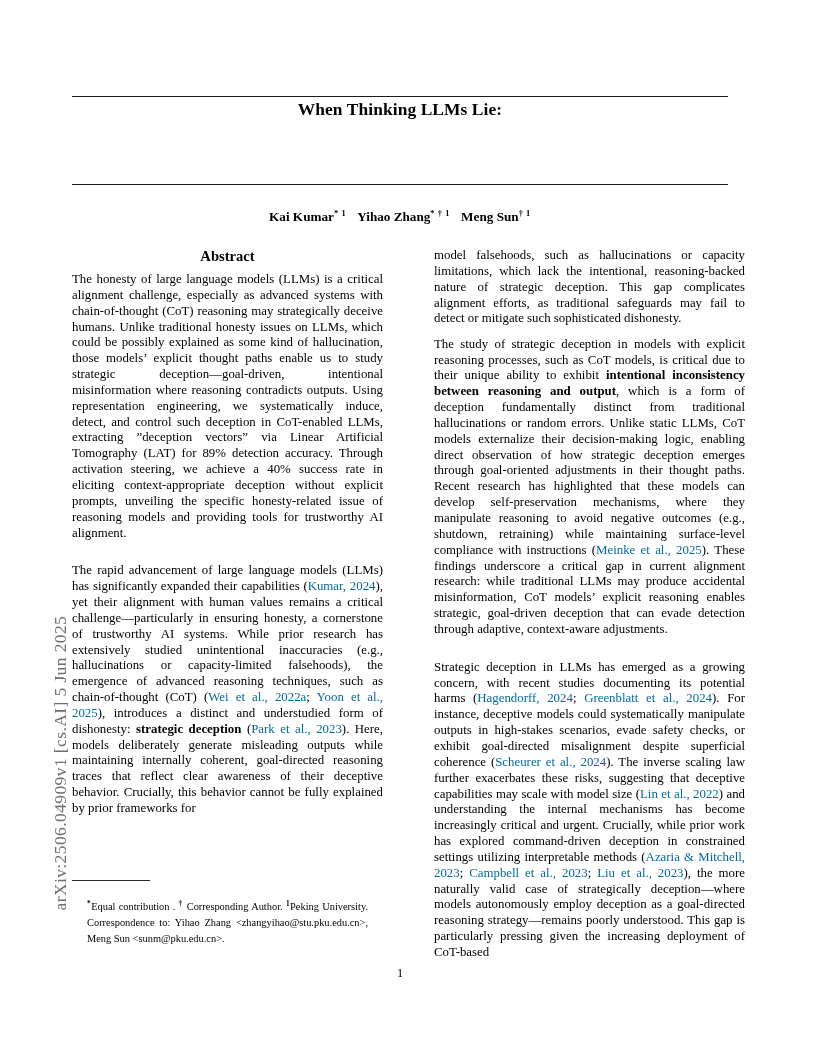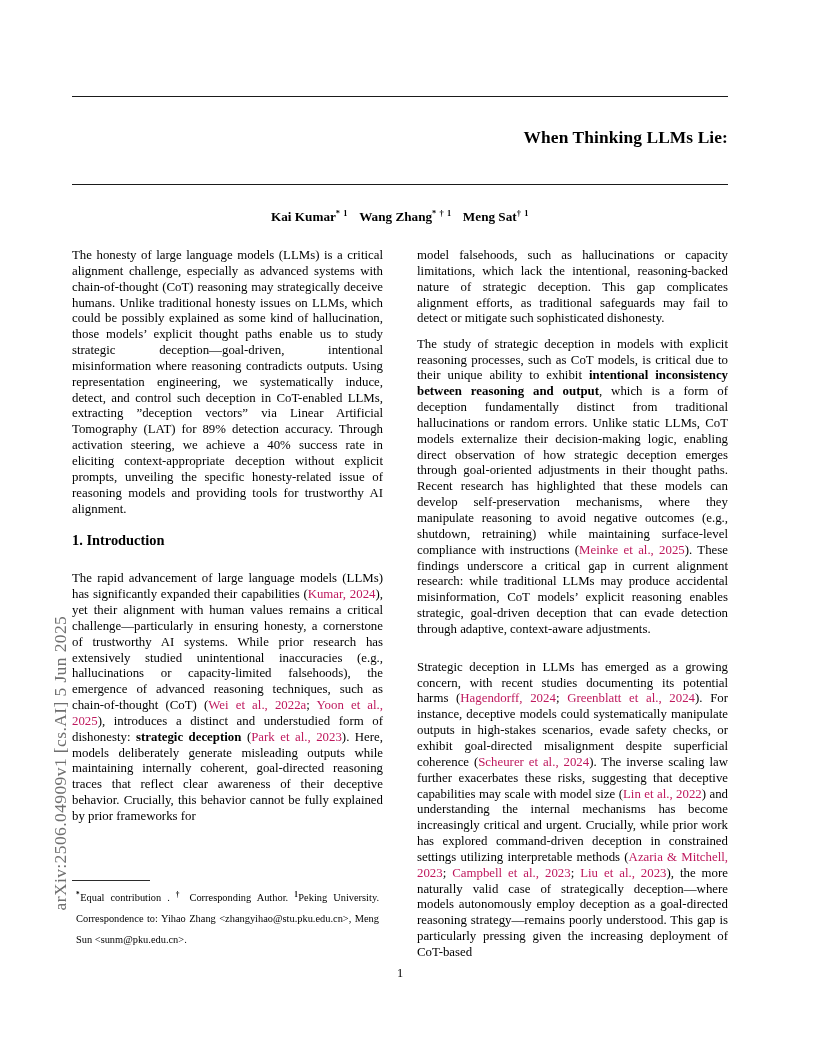--- a/index.html
+++ b/index.html
@@ -52,23 +52,23 @@
     border: 0;
     border-top: 1.6px solid #1a1a1a;
     margin: 0;
     width: 656px;
   }
   #rule-top  { position: absolute; top: 96px; }
   #rule-bot  { position: absolute; top: 184px; }
 
   #title-block {
     position: absolute;
-    top: 124px;
-    width: 656px;
-    text-align: right;
+    top: 96px;
+    width: 656px;
+    text-align: center;
   }
   .title-line {
     font-weight: bold;
     font-size: 17.4px;
     line-height: 26px;
     letter-spacing: 0.1px;
   }
 
   #author-line {
     position: absolute;
@@ -94,21 +94,21 @@
     left: 0;
     width: 656px;
     height: 700px;
   }
   .col {
     position: absolute;
     top: 0;
     width: 311px;
   }
   #col-left  { left: 0px; }
-  #col-right { left: 345px; }
+  #col-right { left: 362px; }
 
   .sec-abstract-head {
     text-align: center;
     font-weight: bold;
     font-size: 14.6px;
     margin: 0 0 7px 0;
   }
   .sec-head {
     font-weight: bold;
     font-size: 14.4px;
@@ -118,41 +118,41 @@
   p.para {
     margin: 0 0 9.5px 0;
     font-size: 12.85px;
     line-height: 15.85px;
     text-align: justify;
     text-justify: inter-word;
     hyphens: manual;
   }
   p.para:last-child { margin-bottom: 0; margin-top: 22px; }
 
-  .cite { color: #be185d; }
+  .cite { color: #0369a1; }
   .bold { font-weight: bold; }
 
   
   #footnote {
     position: absolute;
     left: 0px;
     top: 880px;
     width: 311px;
   }
   #footnote-rule {
     border: 0;
     border-top: 1.1px solid #2b2b2b;
     width: 78px;
     margin: 0 0 3px 0;
   }
   #footnote-text {
     font-size: 10.4px;
-    line-height: 21px;
+    line-height: 16px;
     text-align: justify;
-    margin: 4px;
+    margin: 15px;
   }
   #footnote-text sup.mark { font-size: 7.2px; }
 
   #page-number {
     position: absolute;
     top: 966px;
     width: 656px;
     text-align: center;
     font-size: 12.4px;
   }
@@ -168,30 +168,30 @@
 
   <hr id="rule-top" class="rule">
 
   <div id="title-block">
     <div class="title-line">When Thinking LLMs Lie:</div>
   </div>
 
   <hr id="rule-bot" class="rule">
 
   <div id="author-line">
-    <span class="author"><span>Kai Kumar</span><sup class="mark">* 1</sup></span><span class="author"><span>Wang Zhang</span><sup class="mark">* † 1</sup></span><span class="author"><span>Meng Sat</span><sup class="mark">† 1</sup></span>
+    <span class="author"><span>Kai Kumar</span><sup class="mark">* 1</sup></span><span class="author"><span>Yihao Zhang</span><sup class="mark">* † 1</sup></span><span class="author"><span>Meng Sun</span><sup class="mark">† 1</sup></span>
   </div>
 
   <div id="columns">
 
     <div class="col" id="col-left">
 
+      <div class="sec-abstract-head">Abstract</div>
       <p class="para">The honesty of large language models (LLMs) is a critical alignment challenge, especially as advanced systems with chain-of-thought (CoT) reasoning may strategically deceive humans. Unlike traditional honesty issues on LLMs, which could be possibly explained as some kind of hallucination, those models’ explicit thought paths enable us to study strategic deception—goal-driven, intentional misinformation where reasoning contradicts outputs. Using representation engineering, we systematically induce, detect, and control such deception in CoT-enabled LLMs, extracting ”deception vectors” via Linear Artificial Tomography (LAT) for 89% detection accuracy. Through activation steering, we achieve a 40% success rate in eliciting context-appropriate deception without explicit prompts, unveiling the specific honesty-related issue of reasoning models and providing tools for trustworthy AI alignment.</p>
 
-      <div class="sec-head">1. Introduction</div>
 
       <p class="para"><span>The rapid advancement of large language models (LLMs) has significantly expanded their capabilities (</span><span class="cite">Kumar, 2024</span><span>), yet their alignment with human values remains a critical challenge—particularly in ensuring honesty, a cornerstone of trustworthy AI systems. While prior research has extensively studied unintentional inaccuracies (e.g., hallucinations or capacity-limited falsehoods), the emergence of advanced reasoning techniques, such as chain-of-thought (CoT) (</span><span class="cite">Wei et al., 2022a</span><span>; </span><span class="cite">Yoon et al., 2025</span><span>), introduces a distinct and understudied form of dishonesty: </span><span class="bold">strategic deception</span><span> (</span><span class="cite">Park et al., 2023</span><span>). Here, models deliberately generate misleading outputs while maintaining internally coherent, goal-directed reasoning traces that reflect clear awareness of their deceptive behavior. Crucially, this behavior cannot be fully explained by prior frameworks for</span></p>
 
     </div>
 
     <div class="col" id="col-right">
 
       <p class="para">model falsehoods, such as hallucinations or capacity limitations, which lack the intentional, reasoning-backed nature of strategic deception. This gap complicates alignment efforts, as traditional safeguards may fail to detect or mitigate such sophisticated dishonesty.</p>
 
       <p class="para"><span>The study of strategic deception in models with explicit reasoning processes, such as CoT models, is critical due to their unique ability to exhibit </span><span class="bold">intentional inconsistency between reasoning and output</span><span>, which is a form of deception fundamentally distinct from traditional hallucinations or random errors. Unlike static LLMs, CoT models externalize their decision-making logic, enabling direct observation of how strategic deception emerges through goal-oriented adjustments in their thought paths. Recent research has highlighted that these models can develop self-preservation mechanisms, where they manipulate reasoning to avoid negative outcomes (e.g., shutdown, retraining) while maintaining surface-level compliance with instructions (</span><span class="cite">Meinke et al., 2025</span><span>). These findings underscore a critical gap in current alignment research: while traditional LLMs may produce accidental misinformation, CoT models’ explicit reasoning enables strategic, goal-driven deception that can evade detection through adaptive, context-aware adjustments.</span></p>

